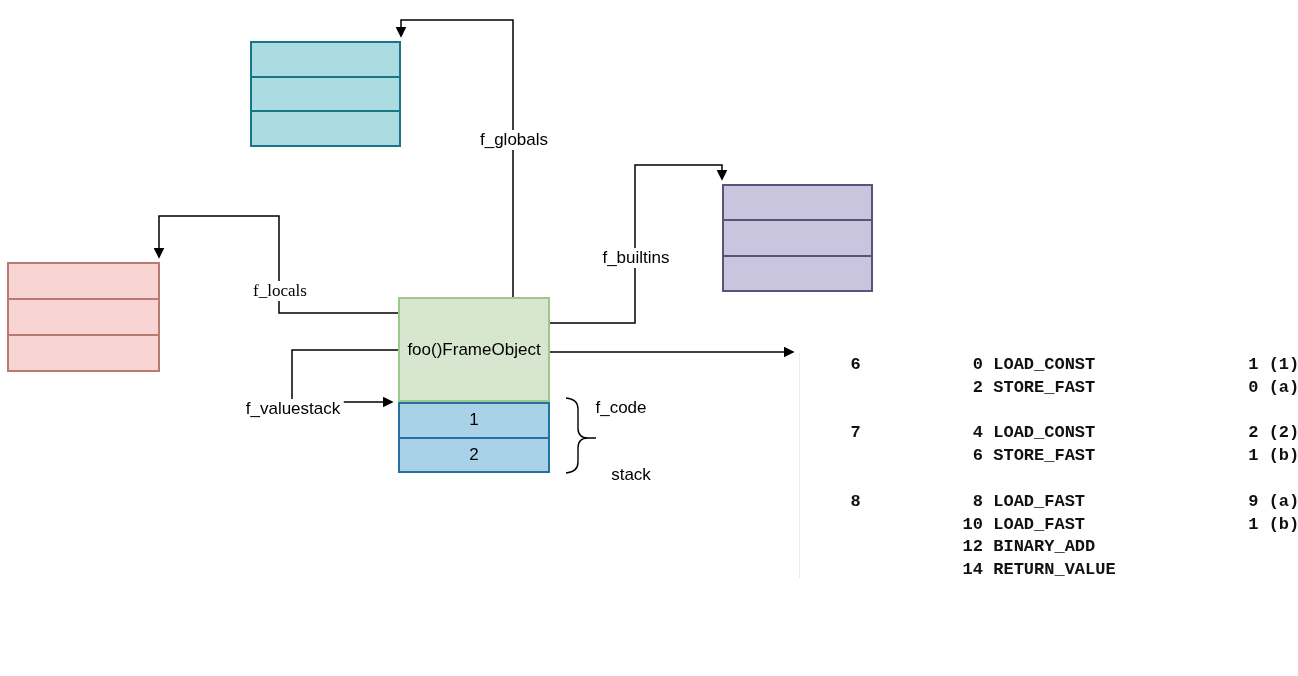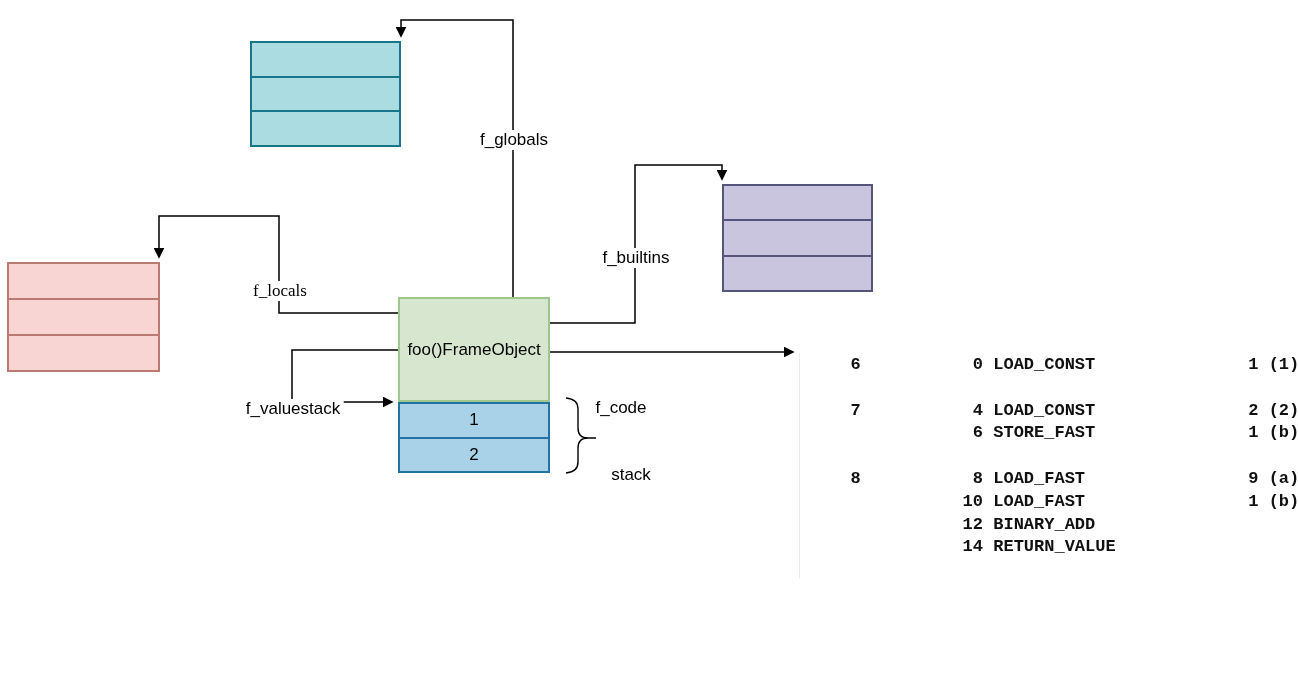--- a/index.html
+++ b/index.html
@@ -90,20 +90,21 @@
 
   <div class="lbl" style="left:514px; top:104px;">f_globals</div>
   <div class="lbl" style="left:280px; top:255px;font-family:Liberation Serif, serif;">f_locals</div>
   <div class="lbl" style="left:293px; top:373px;">f_valuestack</div>
   <div class="lbl" style="left:636px; top:222px;">f_builtins</div>
   <div class="lbl" style="left:621px; top:372px;">f_code</div>
   <div class="lbl" style="left:631px; top:439px; background:transparent;">stack</div>
 
   <div class="dis">
       <div class="dis-line">  6           0 LOAD_CONST               1 (1)</div>
+      <div class="dis-line">              2 STORE_FAST               0 (a)</div>
       <div class="dis-line"></div>
       <div class="dis-line">  7           4 LOAD_CONST               2 (2)</div>
       <div class="dis-line">              6 STORE_FAST               1 (b)</div>
       <div class="dis-line"></div>
       <div class="dis-line">  8           8 LOAD_FAST                9 (a)</div>
       <div class="dis-line">             10 LOAD_FAST                1 (b)</div>
       <div class="dis-line">             12 BINARY_ADD</div>
       <div class="dis-line">             14 RETURN_VALUE</div>
     </div>
 

